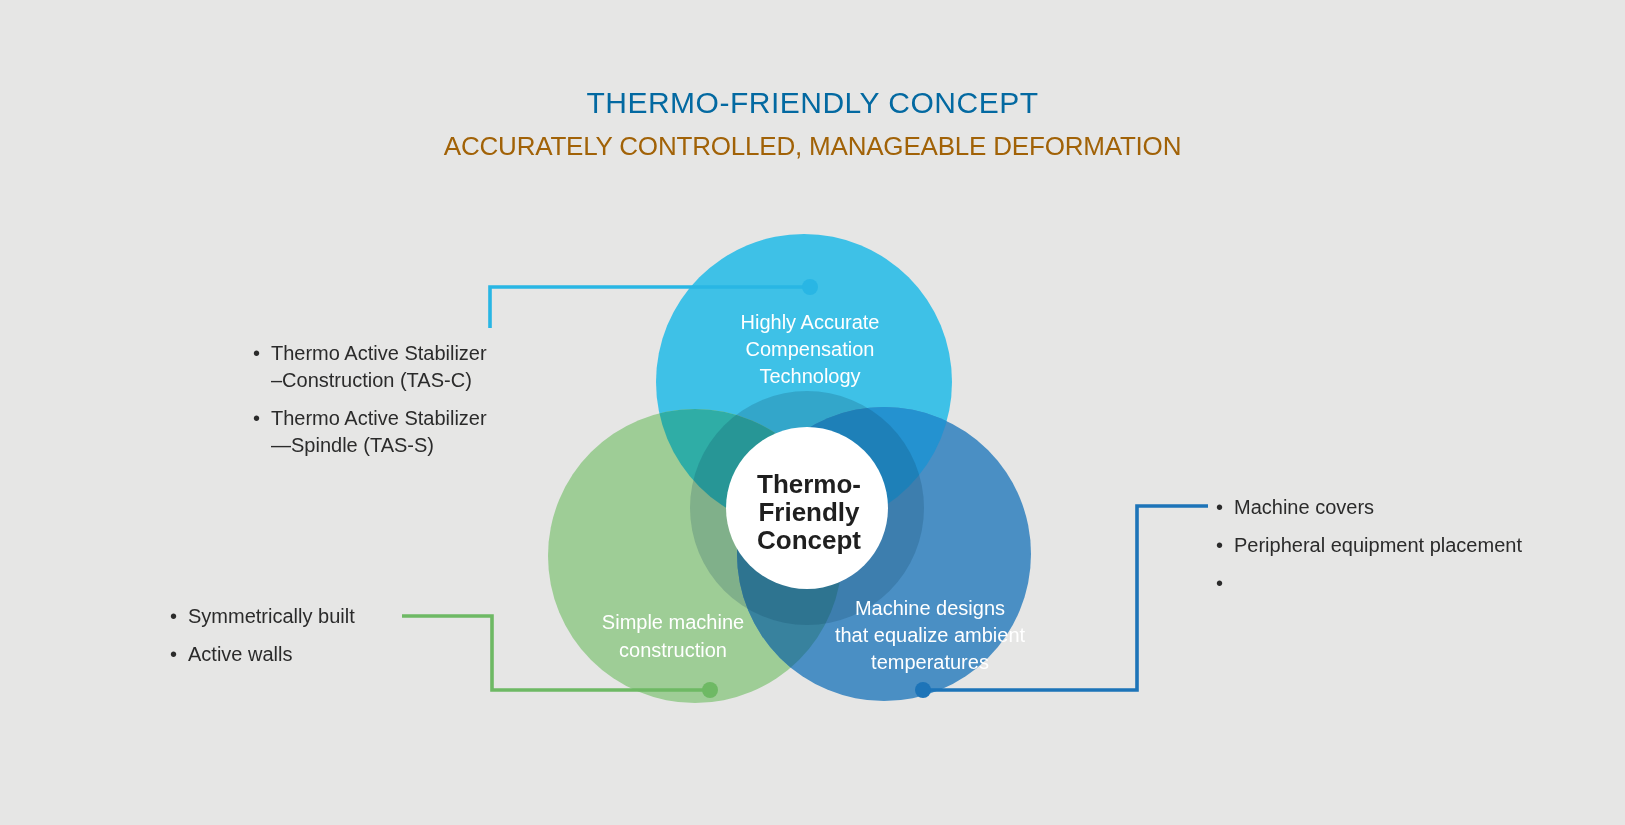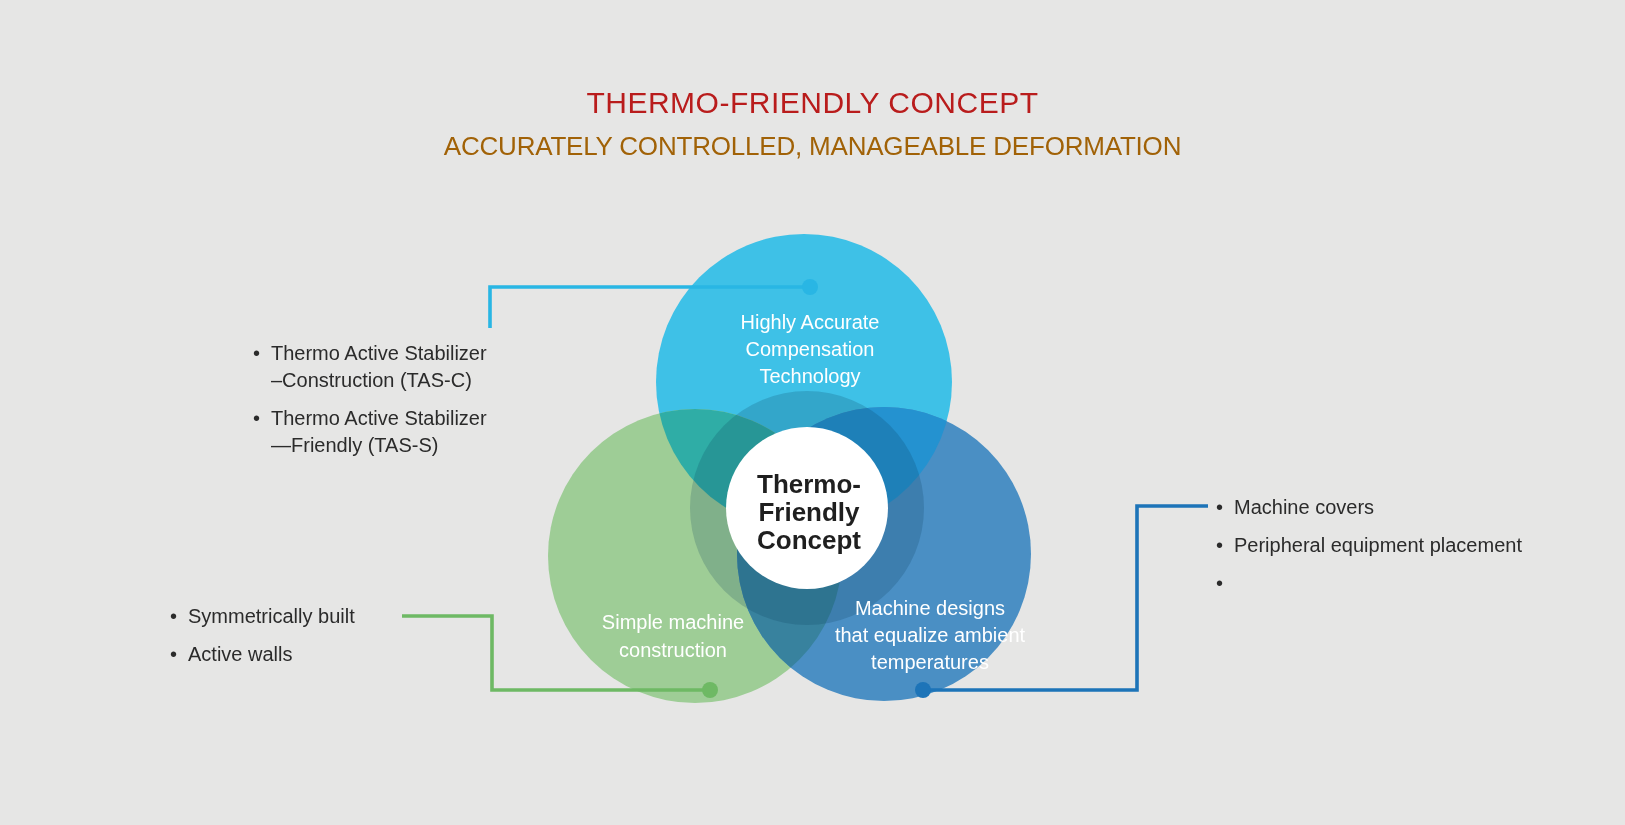--- a/index.html
+++ b/index.html
@@ -7,21 +7,21 @@
     position:relative;
     width:1625px;height:825px;
     background:#e6e6e5;
     overflow:hidden;
     font-family:"Liberation Sans", sans-serif;
   }
   .page-title{
     position:absolute;left:0;top:86px;width:1625px;
     text-align:center;
     font-size:30px;font-weight:500;letter-spacing:.5px;
-    color:#b91c1c;
+    color:#0369a1;
   }
   .page-subtitle{
     position:absolute;left:0;top:131px;width:1625px;
     text-align:center;
     font-size:26px;font-weight:400;letter-spacing:-.2px;
     color:#a16207;
   }
   .venn-svg{position:absolute;left:0;top:0;}
   .circle-label{
     position:absolute;transform:translateX(-50%);
@@ -112,21 +112,21 @@
       <span class="bullet">•</span>
       <span>
         <span>Thermo Active Stabilizer</span><br>
         <span>–Construction (TAS-C)</span>
       </span>
     </div>
     <div class="ann-item">
       <span class="bullet">•</span>
       <span>
         <span>Thermo Active Stabilizer</span><br>
-        <span>—Friendly (TAS-S)</span>
+        <span>—Spindle (TAS-S)</span>
       </span>
     </div>
   </div>
 
   <div class="ann-list" style="left:170px;top:603px;">
     <div class="ann-item">
       <span class="bullet">•</span>
       <span>Symmetrically built</span>
     </div>
     <div class="ann-item">

